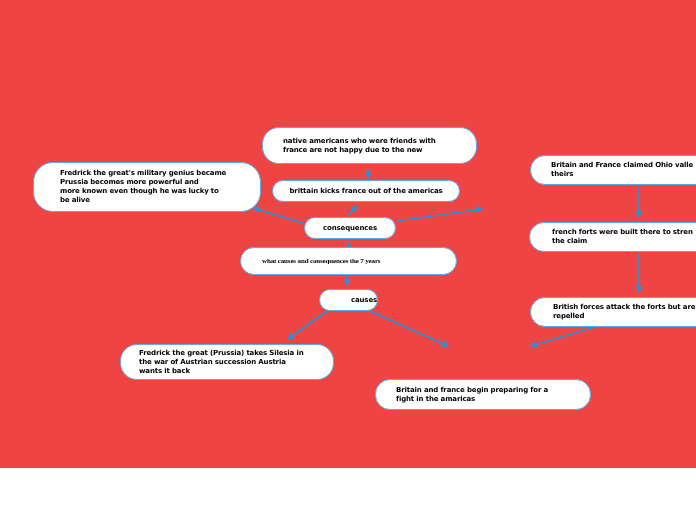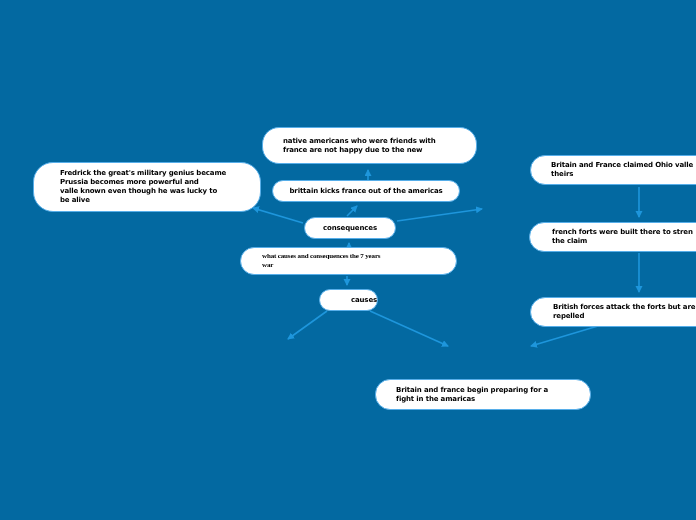--- a/index.html
+++ b/index.html
@@ -3,22 +3,22 @@
 <meta charset="utf-8">
 <style>
   html, body {
     margin: 0; padding: 0;
     background: #ffffff;
     width: 696px; height: 520px;
     overflow: hidden;
   }
   .canvas {
     position: relative;
-    width: 696px; height: 520px;
-    background: #0369a1;
+    width: 696px; height: 468px;
+    background: #ef4444;
     font-family: "DejaVu Sans", sans-serif;
   }
   svg.edges {
     position: absolute; left: 0; top: 0;
     width: 696px; height: 520px;
   }
   .node {
     position: absolute;
     box-sizing: border-box;
     background: #ffffff;
@@ -73,21 +73,21 @@
   </svg>
 
   <div class="node n-native">
     <div class="tl">native americans who were friends with</div>
     <div class="tl">france are not happy due to the new</div>
   </div>
 
   <div class="node n-prussia">
     <div class="tl">Fredrick the great's military genius became</div>
     <div class="tl">Prussia becomes more powerful and</div>
-    <div class="tl">valle known even though he was lucky to</div>
+    <div class="tl">more known even though he was lucky to</div>
     <div class="tl">be alive</div>
   </div>
 
   <div class="node n-brittain center">
     <div class="tl">brittain kicks france out of the americas</div>
   </div>
 
   <div class="node n-claimed">
     <div class="tl">Britain and France claimed Ohio valle</div>
     <div class="tl">theirs</div>
@@ -98,31 +98,35 @@
     <div class="tl">consequences</div>
   </div>
 
   <div class="node n-forts">
     <div class="tl">french forts were built there to stren</div>
     <div class="tl">the claim</div>
   </div>
 
   <div class="node n-central">
     <div class="tl">what causes and consequences the 7 years</div>
-    <div class="tl">war</div>
   </div>
 
   <div class="node n-causes center">
     <div class="tl">causes</div>
   </div>
 
   <div class="node n-attack">
     <div class="tl">British forces attack the forts but are</div>
     <div class="tl">repelled</div>
   </div>
 
+  <div class="node n-fredrick">
+    <div class="tl">Fredrick the great (Prussia) takes Silesia in</div>
+    <div class="tl">the war of Austrian succession Austria</div>
+    <div class="tl">wants it back</div>
+  </div>
 
   <div class="node n-prepare">
     <div class="tl">Britain and france begin preparing for a</div>
     <div class="tl">fight in the amaricas</div>
   </div>
 
 </div>
 
 </body></html>

